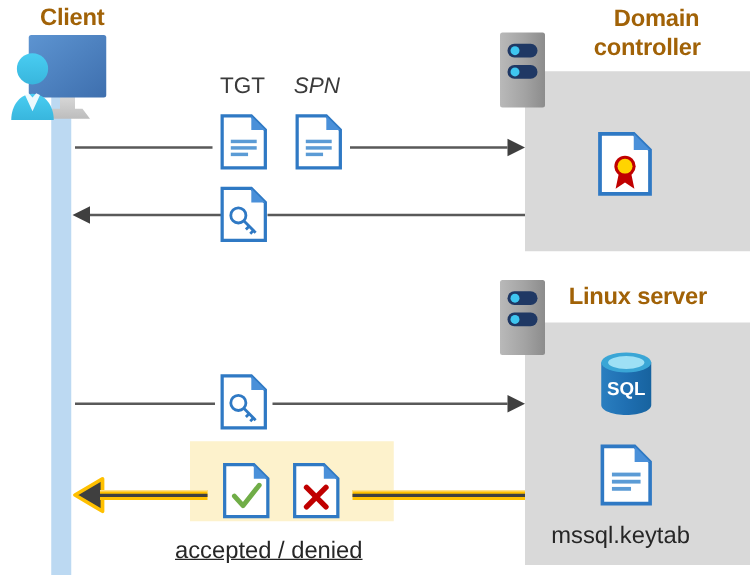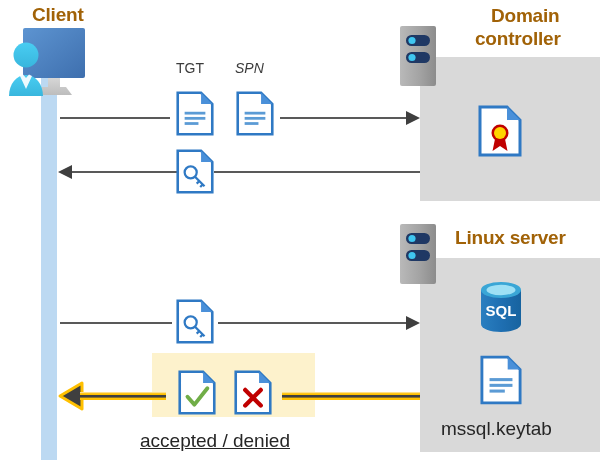--- a/index.html
+++ b/index.html
@@ -12,21 +12,21 @@
 
   
   .panel{position:absolute;background:#d9d9d9;}
 
   
   .title{
     position:absolute;font-weight:bold;color:#a16207;
     font-size:19px;line-height:23px;letter-spacing:-0.2px;
   }
   .label{
-    position:absolute;color:#3b3b3b;font-size:14px;line-height:22px;
+    position:absolute;color:#3b3b3b;font-size:18px;line-height:22px;
   }
   .doclabel{
     position:absolute;color:#262626;font-size:19px;line-height:22px;
   }
 
   
   .lifeline{position:absolute;background:#bcd9f2;}
 
   
   .gline{position:absolute;background:#595959;height:2px;}

